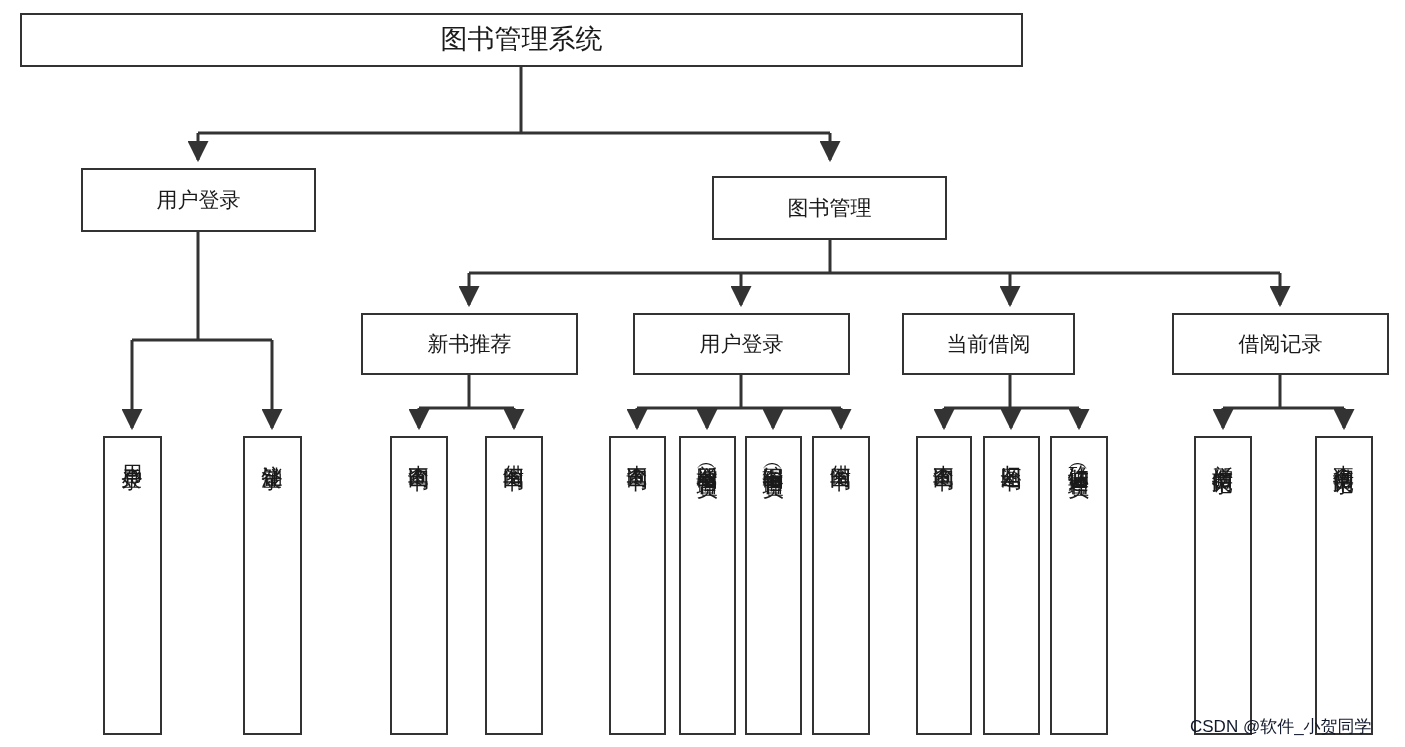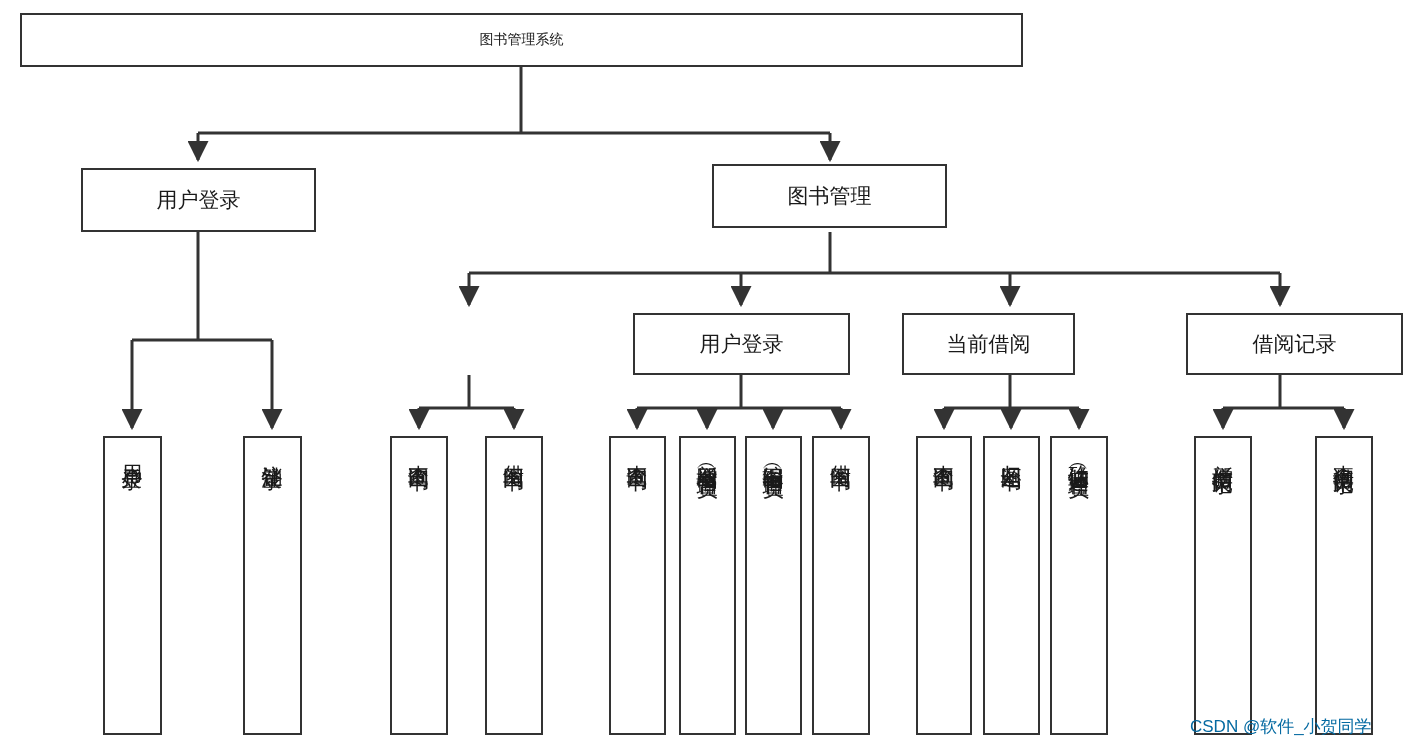--- a/index.html
+++ b/index.html
@@ -40,38 +40,38 @@
   .node .label {
     color: #1a1a1a;
     text-align: center;
     line-height: 1.08;
     white-space: nowrap;
   }
   .node.horizontal .label {
     font-size: 21px;
   }
   .node.root .label {
-    font-size: 14px;
+    font-size: 27px;
   }
   .node.vertical {
     align-items: flex-start;
     justify-content: center;
     padding-top: 10px;
   }
   .node.vertical .label {
     writing-mode: vertical-rl;
     text-orientation: upright;
     font-size: 21px;
     letter-spacing: 2px;
     line-height: 1;
   }
   .watermark {
     position: absolute;
     font-size: 17px;
-    color: #0369a1;
+    color: #0f172a;
     white-space: nowrap;
     user-select: none;
   }
 </style>
 </head>
 <body>
 
 <div id="canvas">
 
   <svg id="wires" viewBox="0 0 1405 747" xmlns="http://www.w3.org/2000/svg">
@@ -126,34 +126,37 @@
   </svg>
 
   <div class="node root horizontal" style="left:20px; top:13px; width:1003px; height:54px;">
     <span class="label">图书管理系统</span>
   </div>
 
   <div class="node horizontal" style="left:81px; top:168px; width:235px; height:64px;">
     <span class="label">用户登录</span>
   </div>
 
-  <div class="node horizontal" style="left:712px; top:164px; width:235px; height:64px;">
+  <div class="node horizontal" style="left:712px; top:176px; width:235px; height:64px;">
     <span class="label">图书管理</span>
   </div>
 
+  <div class="node horizontal" style="left:361px; top:313px; width:217px; height:62px;">
+    <span class="label">新书推荐</span>
+  </div>
 
   <div class="node horizontal" style="left:633px; top:313px; width:217px; height:62px;">
     <span class="label">用户登录</span>
   </div>
 
   <div class="node horizontal" style="left:902px; top:313px; width:173px; height:62px;">
     <span class="label">当前借阅</span>
   </div>
 
-  <div class="node horizontal" style="left:1172px; top:313px; width:217px; height:62px;margin-left:14px;">
+  <div class="node horizontal" style="left:1172px; top:313px; width:217px; height:62px;">
     <span class="label">借阅记录</span>
   </div>
 
   <div class="node vertical" style="left:103px; top:436px; width:59px; height:299px;">
     <span class="label">用户登录</span>
   </div>
 
   <div class="node vertical" style="left:243px; top:436px; width:59px; height:299px;">
     <span class="label">注销登录</span>
   </div>

